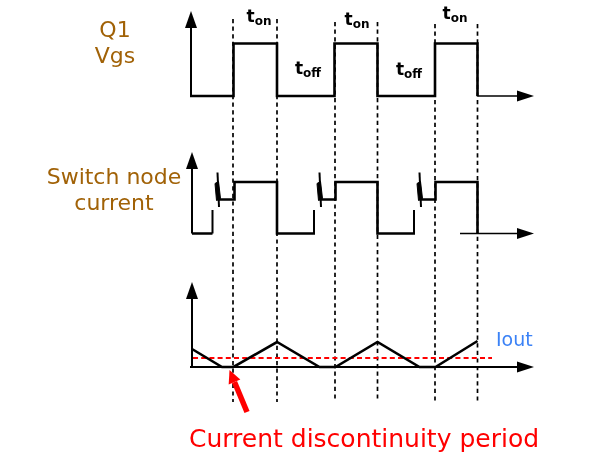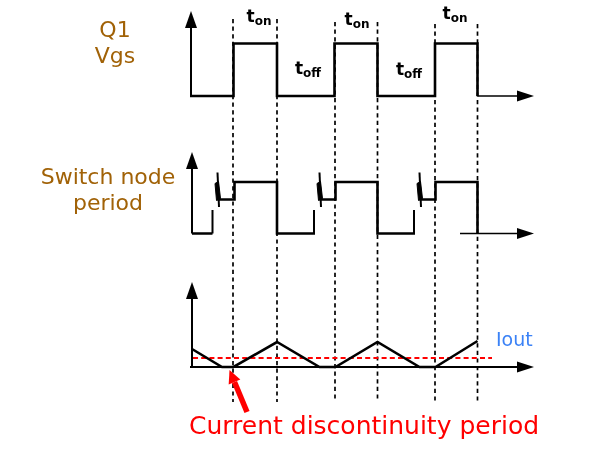--- a/index.html
+++ b/index.html
@@ -74,31 +74,31 @@
       <line x1="247" y1="412" x2="234.5" y2="382" stroke-width="5.5" stroke="#ff0000"></line>
       <polygon points="229.5,370 240.3,379.6 228.7,384.4" fill="#ff0000"></polygon>
     </g>
   </svg>
 
   <div class="txt axis-label" style="left:35px;top:17px;width:160px;">
     <div>Q1</div>
     <div>Vgs</div>
   </div>
 
-  <div class="txt axis-label" style="left:28px;top:164px;width:160px;">
+  <div class="txt axis-label" style="left:34px;top:164px;width:160px;">
     <div>Switch node</div>
-    <div>period</div>
+    <div>current</div>
   </div>
 
   <div class="txt axis-label" style="left:34px;top:285px;width:160px;">
   </div>
 
   <div class="txt tlabel" style="left:237px;top:8px;width:44px;"><span>t</span><span class="sub">on</span></div>
   <div class="txt tlabel" style="left:335px;top:11px;width:44px;"><span>t</span><span class="sub">on</span></div>
   <div class="txt tlabel" style="left:433px;top:5px;width:44px;"><span>t</span><span class="sub">on</span></div>
   <div class="txt tlabel" style="left:279px;top:60px;width:58px;"><span>t</span><span class="sub">off</span></div>
   <div class="txt tlabel" style="left:380px;top:61px;width:58px;"><span>t</span><span class="sub">off</span></div>
 
   <div class="txt iout-label" style="left:496px;top:328px;">Iout</div>
 
-  <div class="txt caption" style="left:178px;top:411px;">Current discontinuity period</div>
+  <div class="txt caption" style="left:178px;top:424px;">Current discontinuity period</div>
 
 </div>
 
 </body></html>

